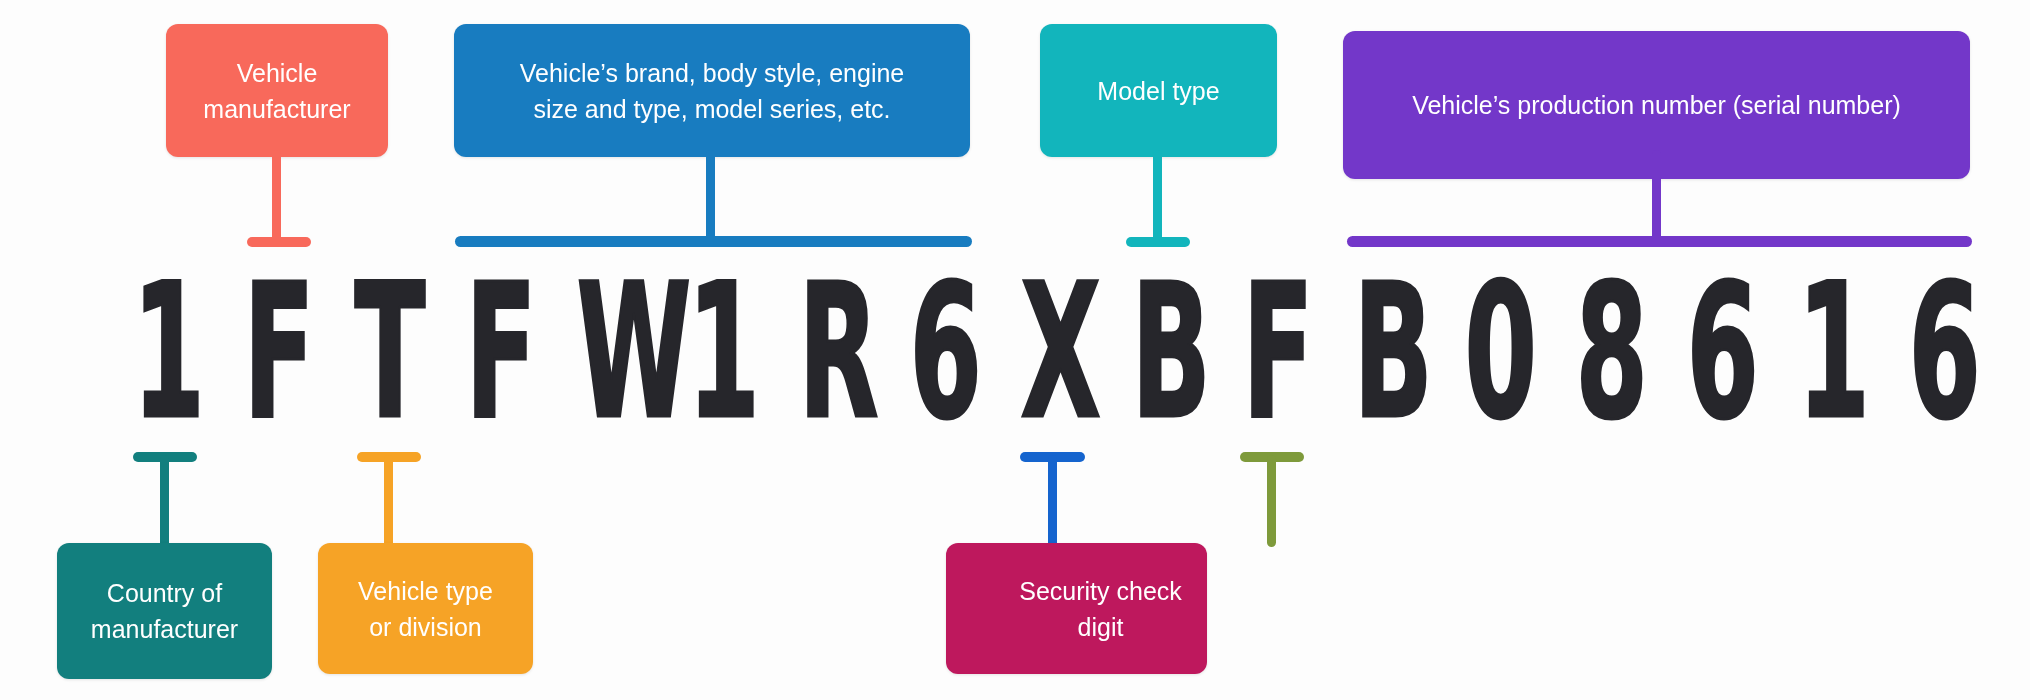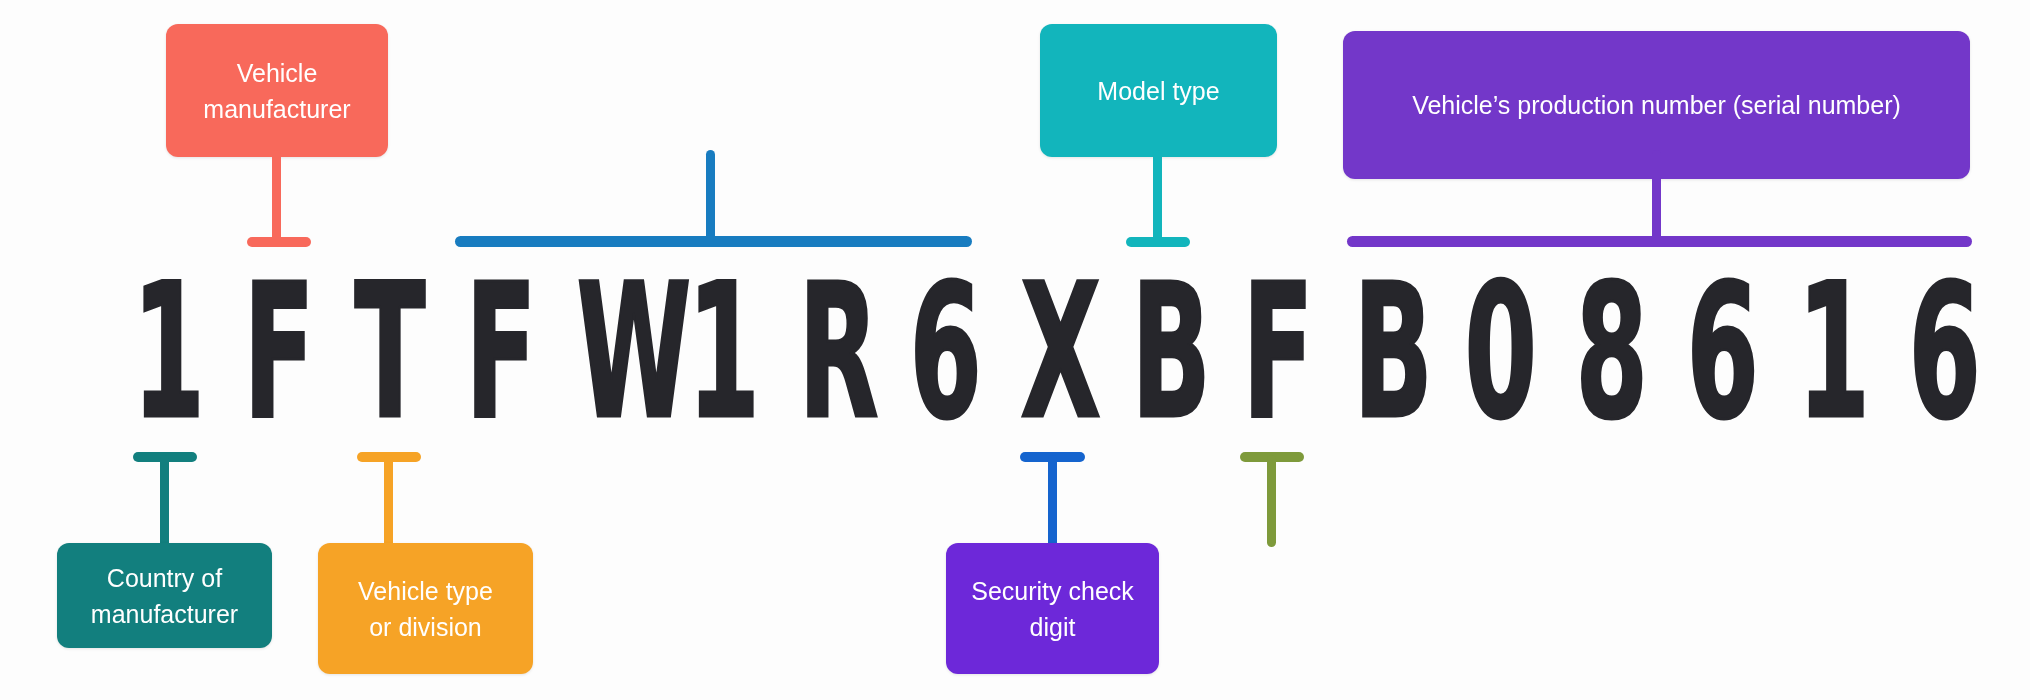--- a/index.html
+++ b/index.html
@@ -27,21 +27,21 @@
     text-align: center;
     box-shadow: 0 1px 3px rgba(0,0,0,0.10);
   }
   .box .line { white-space: nowrap; }
 
   .b-mfr     { left:166px;  top:24px;  width:222px; height:133px; }
   .b-brand   { left:454px;  top:24px;  width:516px; height:133px; }
   .b-year    { left:1040px; top:24px;  width:237px; height:133px; }
   .b-serial  { left:1343px; top:31px;  width:627px; height:148px; }
 
-  .b-country { left:57px;   top:543px; width:215px; height:105px; }
+  .b-country { left:57px;   top:543px; width:215px; height:136px; }
   .b-type    { left:280px;  top:543px; width:215px; height:131px;margin-left:38px; }
   .b-check   { left:946px;  top:543px; width:213px; height:131px; }
   .b-plant   { left:1180px; top:543px; width:182px; height:131px; }
 
   
   .stem { position:absolute; width:9px;  border-radius:5px; }
   .tick { position:absolute; height:10px; border-radius:5px; }
   .bar  { position:absolute; height:11px; border-radius:6px; }
 
   .s-mfr     { left:272px;  top:150px; height:96px; }
@@ -86,20 +86,24 @@
 </head>
 <body>
 
 <div class="stage" style="background-color: rgb(253, 253, 253);">
 
   <div class="box b-mfr" style="background-color: rgb(248, 105, 91);">
     <div class="line">Vehicle</div>
     <div class="line">manufacturer</div>
   </div>
 
+  <div class="box b-brand" style="background-color: rgb(24, 124, 192);">
+    <div class="line">Vehicle’s brand, body style, engine</div>
+    <div class="line">size and type, model series, etc.</div>
+  </div>
 
   <div class="box b-year" style="background-color: rgb(18, 181, 188);">
     <div class="line">Model type</div>
   </div>
 
   <div class="box b-serial" style="background-color: rgb(115, 55, 201);">
     <div class="line">Vehicle’s production number (serial number)</div>
   </div>
 
   <div class="stem s-mfr" style="background-color: rgb(248, 105, 91);"></div>
@@ -149,19 +153,19 @@
   <div class="box b-country" style="background-color: rgb(18, 127, 126);">
     <div class="line">Country of</div>
     <div class="line">manufacturer</div>
   </div>
 
   <div class="box b-type" style="background-color: rgb(246, 163, 38);">
     <div class="line">Vehicle type</div>
     <div class="line">or division</div>
   </div>
 
-  <div class="box b-check" style="background-color: #6d28d9;">
+  <div class="box b-check" style="background-color: #be185d; padding-left: 48px;">
     <div class="line">Security check</div>
     <div class="line">digit</div>
   </div>
 
 
 </div>
 
 </body></html>

